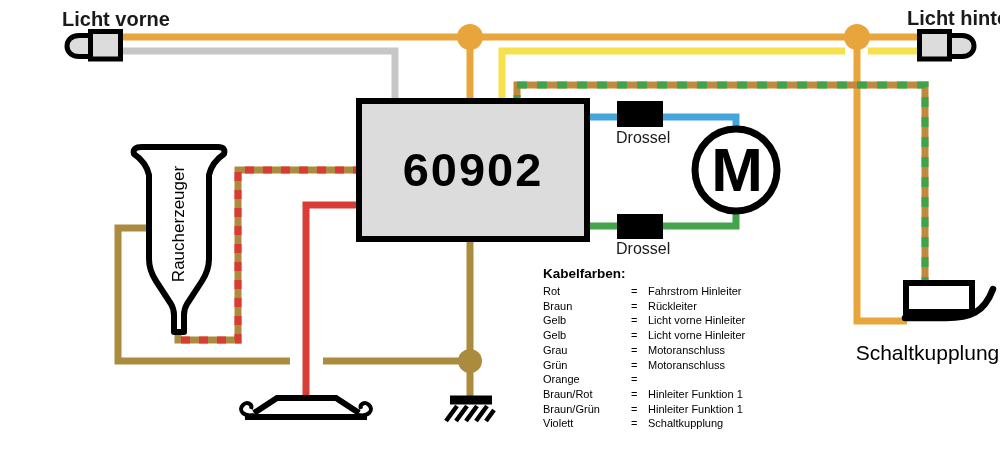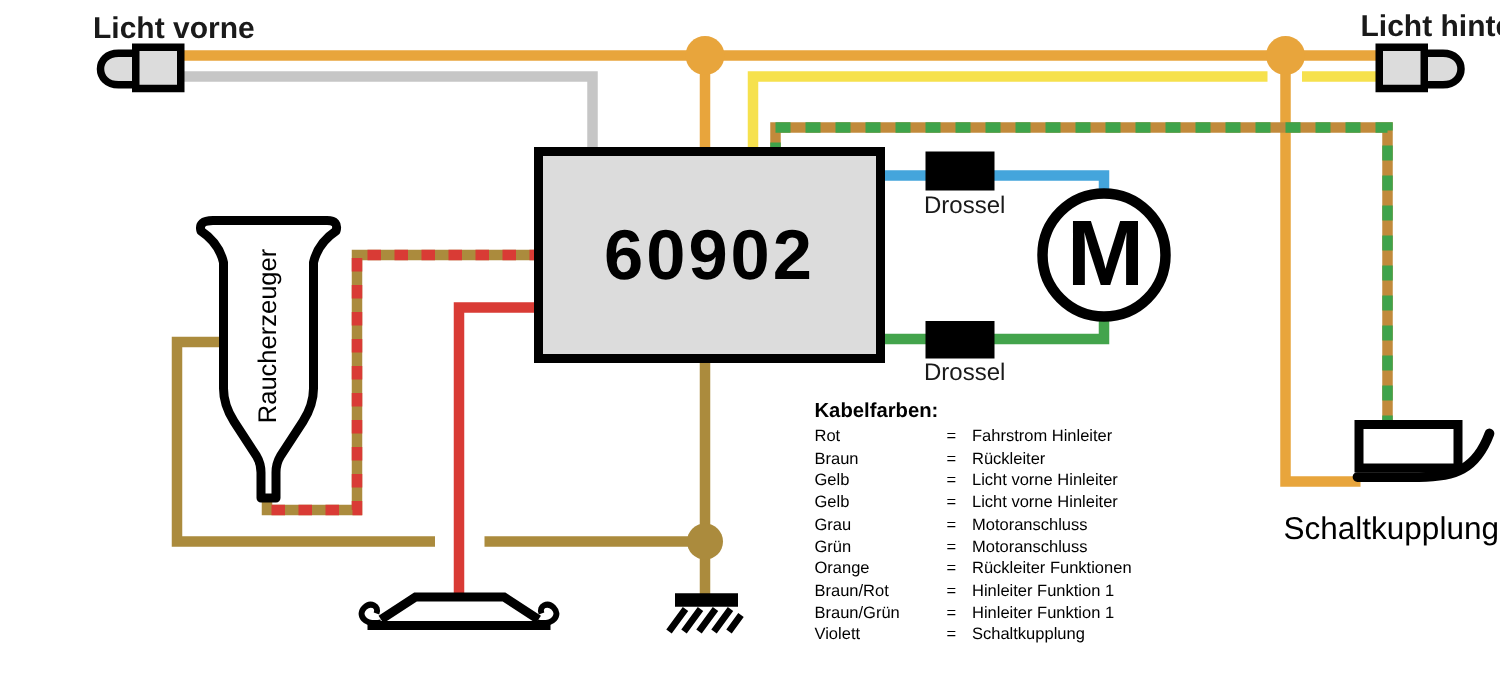--- a/index.html
+++ b/index.html
@@ -150,21 +150,20 @@
 
       <div class="legend-row">
         <span class="legend-name">Grün</span>
         <span class="legend-eq">=</span>
         <span class="legend-desc">Motoranschluss</span>
       </div>
 
       <div class="legend-row">
         <span class="legend-name">Orange</span>
         <span class="legend-eq">=</span>
-        <span class="legend-desc">Rückleiter Funktionen</span>
       </div>
 
       <div class="legend-row">
         <span class="legend-name">Braun/Rot</span>
         <span class="legend-eq">=</span>
         <span class="legend-desc">Hinleiter Funktion 1</span>
       </div>
 
       <div class="legend-row">
         <span class="legend-name">Braun/Grün</span>

